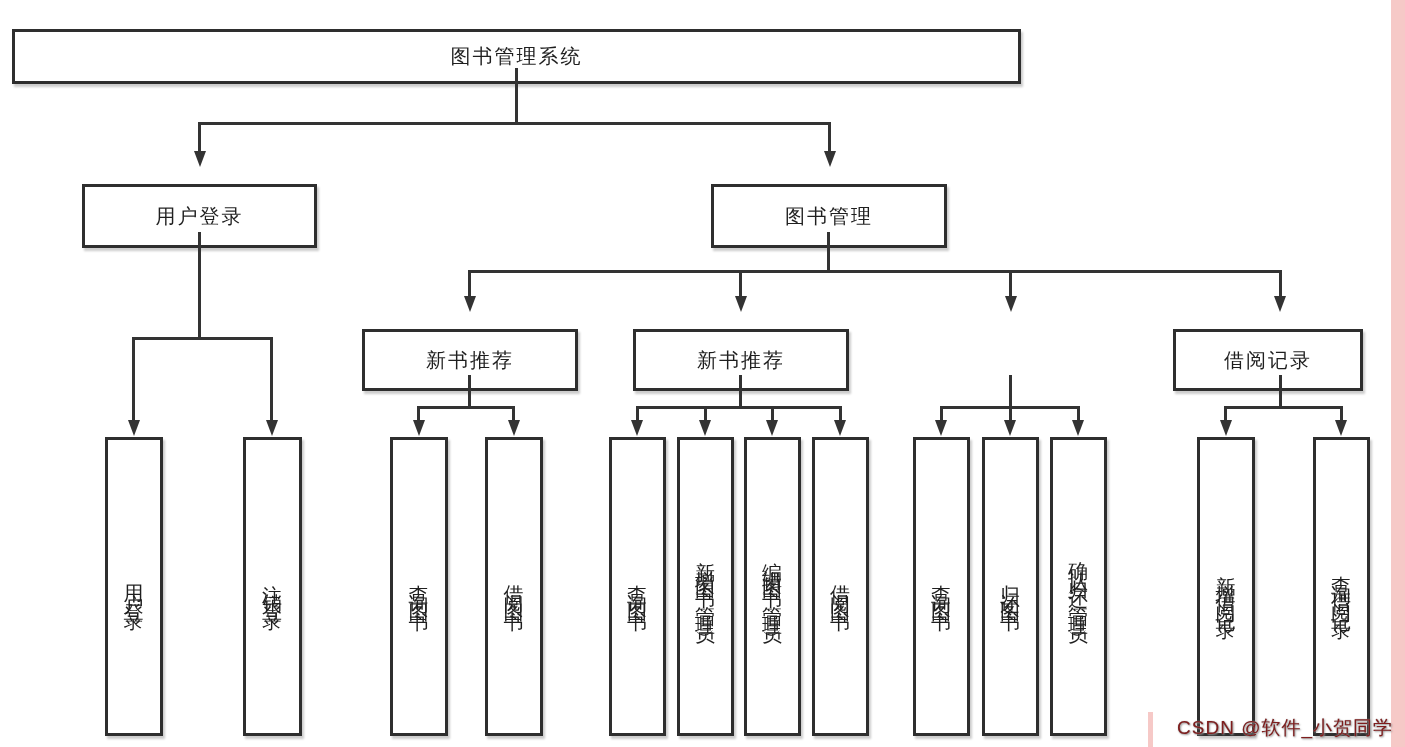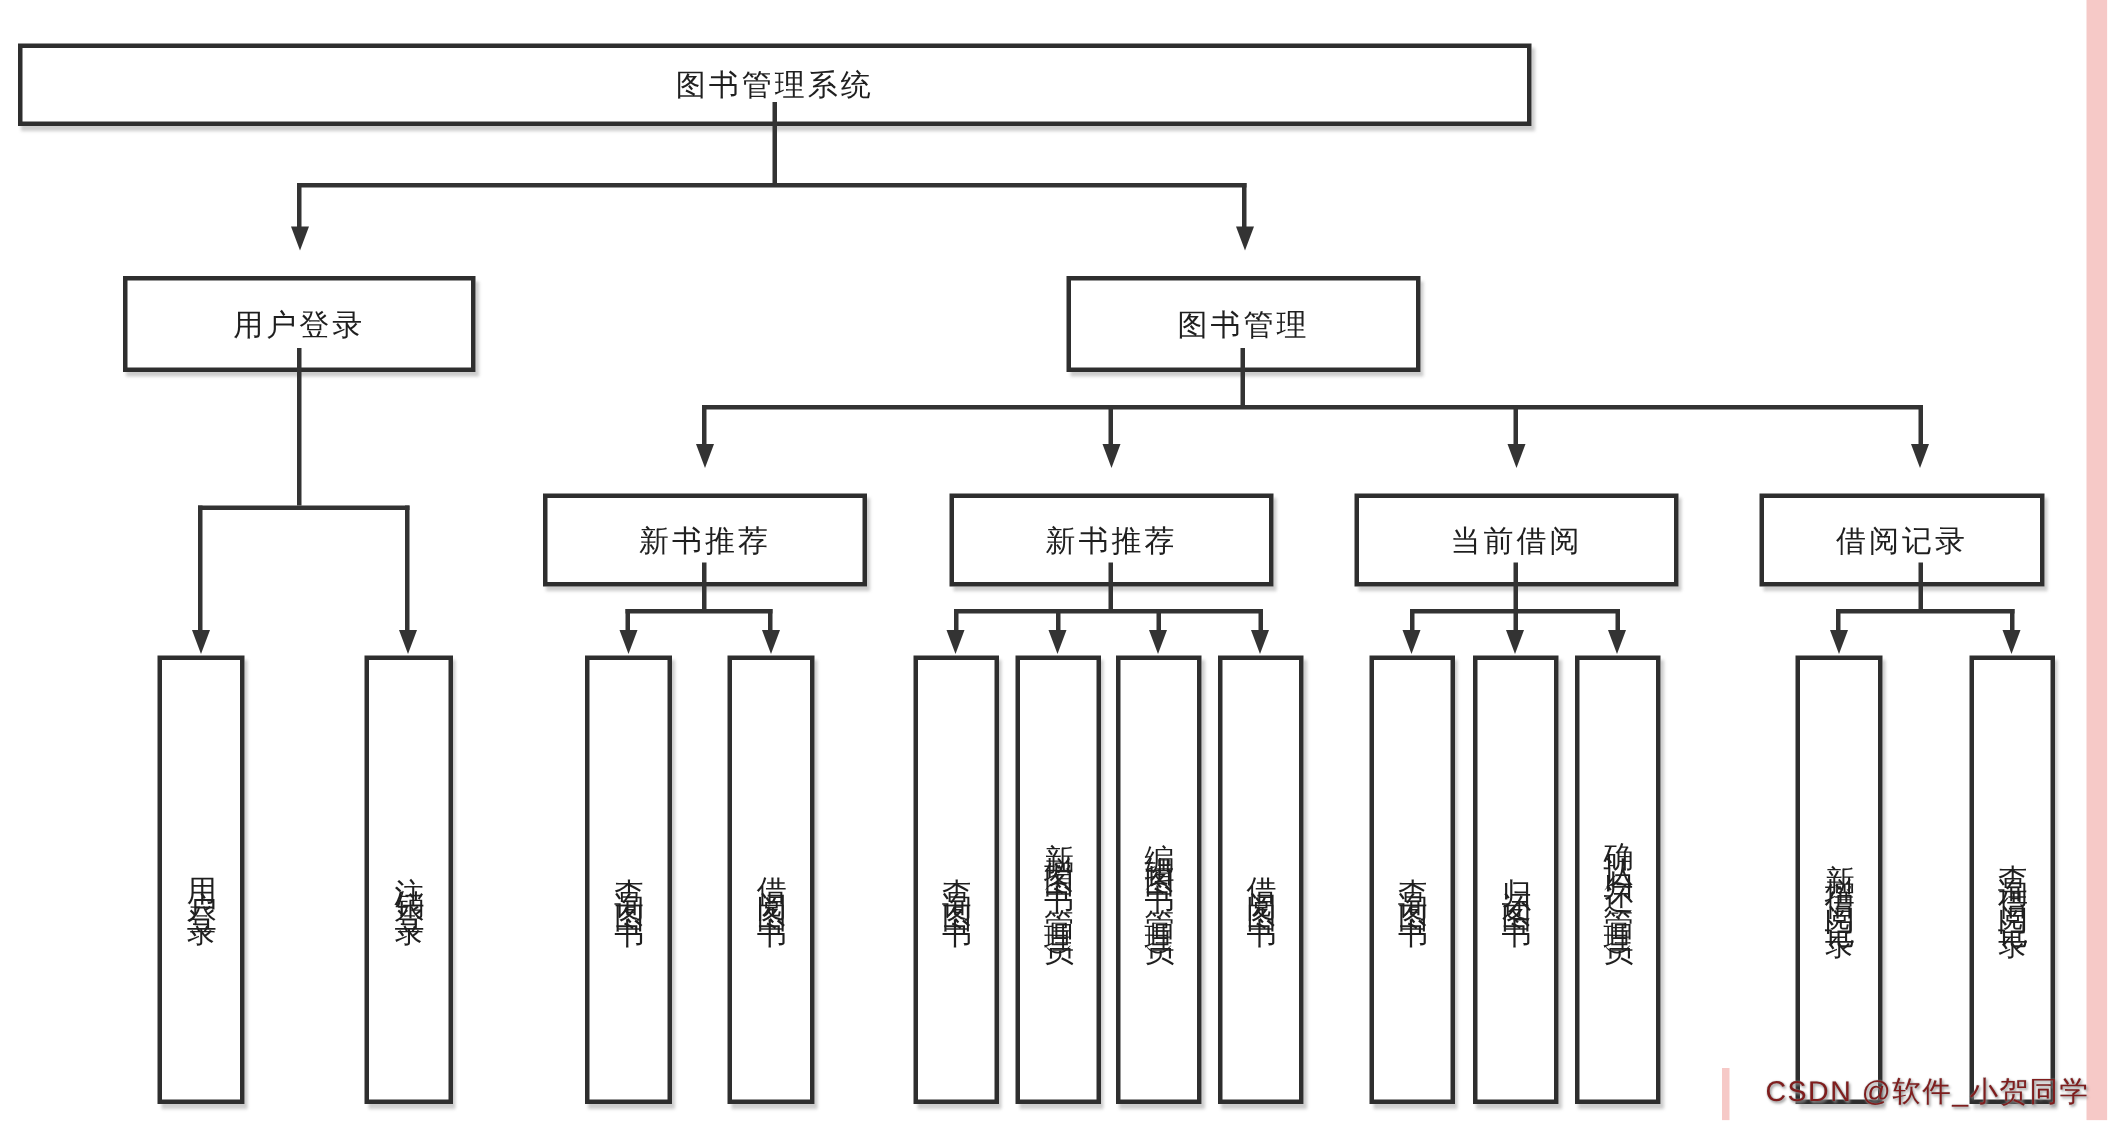--- a/index.html
+++ b/index.html
@@ -74,23 +74,20 @@
   <i class="ar" style="left:464px;top:296px"></i>
   <i class="ar" style="left:735px;top:296px"></i>
   <i class="ar" style="left:1005px;top:296px"></i>
   <i class="ar" style="left:1274px;top:296px"></i>
 
   <div class="box h" style="left:362px;top:313px;width:216px;height:62px">
     <span>新书推荐</span>
   </div>
   <div class="box h" style="left:633px;top:313px;width:216px;height:62px">
     <span>新书推荐</span>
-  </div>
-  <div class="box h" style="left:903px;top:313px;width:216px;height:62px">
-    <span>当前借阅</span>
   </div>
   <div class="box h" style="left:1173px;top:313px;width:190px;height:62px">
     <span>借阅记录</span>
   </div>
 
   <i class="ln" style="left:468px;top:375px;width:3px;height:31px"></i>
   <i class="ln" style="left:417px;top:406px;width:98px;height:3px"></i>
   <i class="ln" style="left:417px;top:406px;width:3px;height:16px"></i>
   <i class="ln" style="left:512px;top:406px;width:3px;height:16px"></i>
   <i class="ar" style="left:413px;top:420px"></i>

